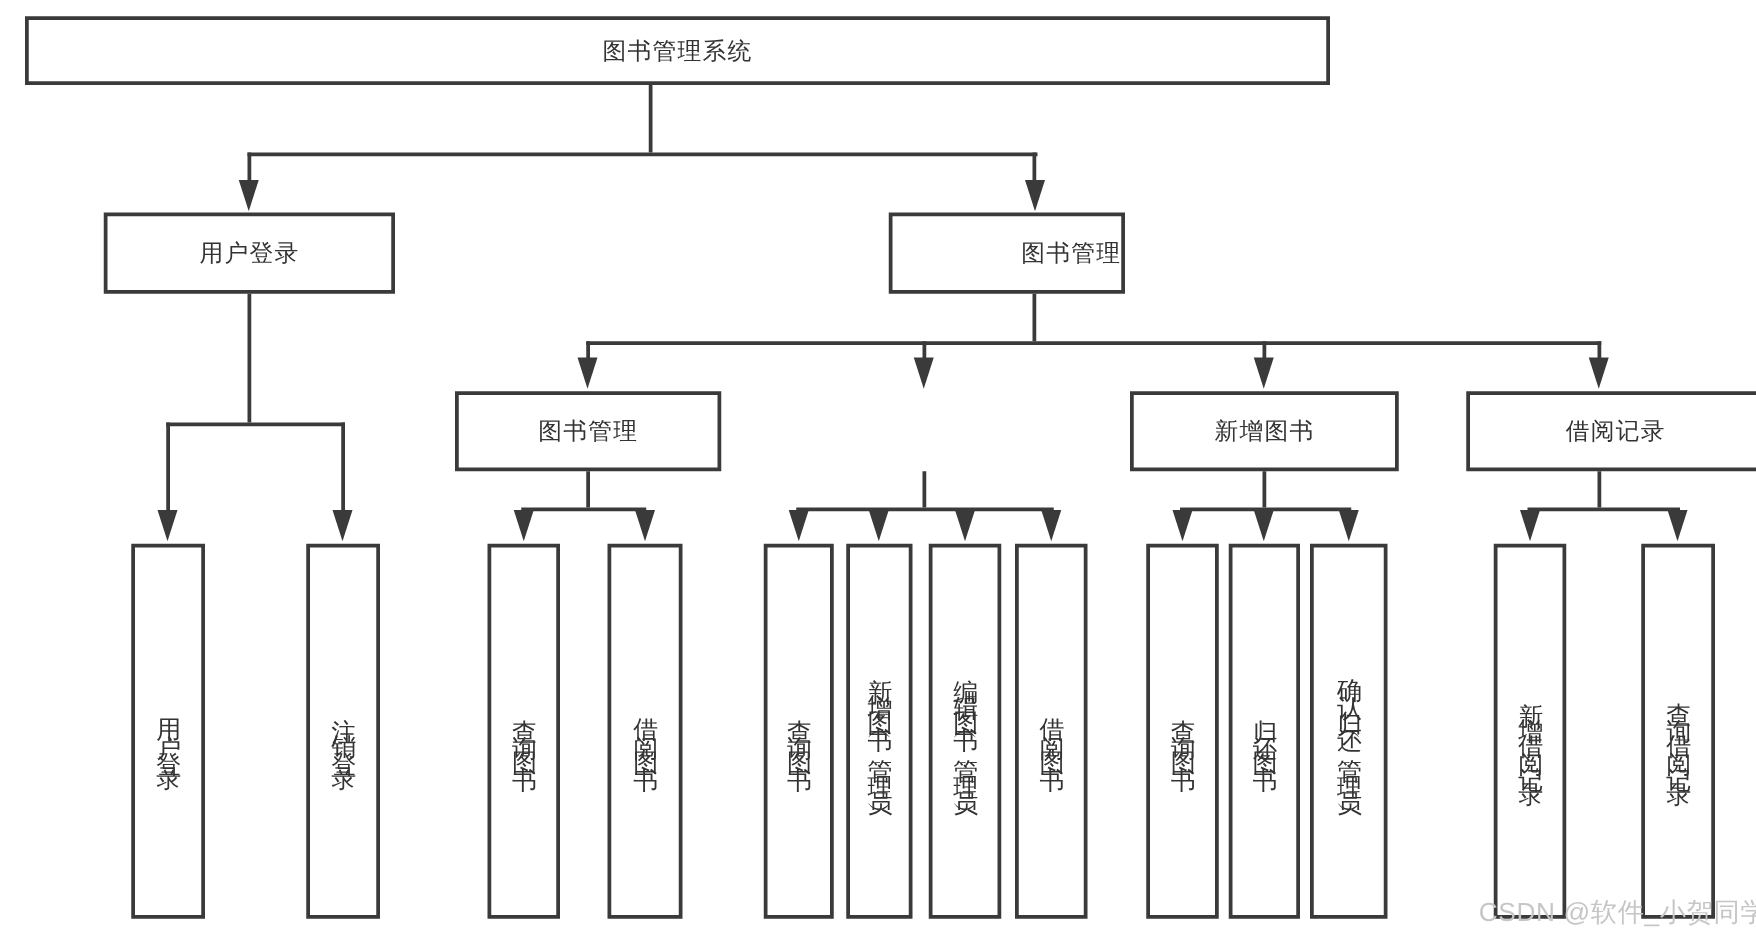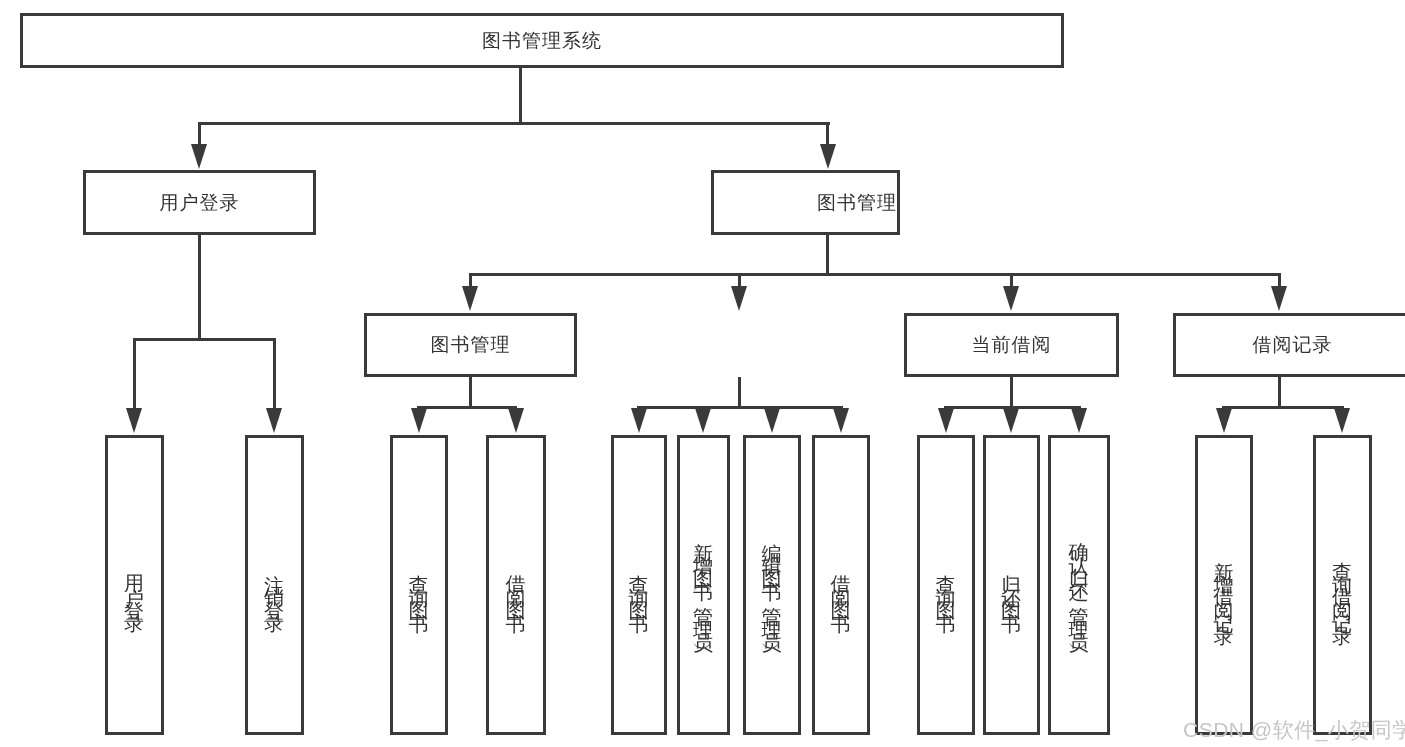--- a/index.html
+++ b/index.html
@@ -61,21 +61,21 @@
     <span>用户登录</span>
   </div>
   <div class="box hbox" style="left:711px;top:170px;width:189px;height:65px;justify-content:flex-end;">
     <span>图书管理</span>
   </div>
 
   <div class="box hbox" style="left:364px;top:313px;width:213px;height:64px;">
     <span>图书管理</span>
   </div>
   <div class="box hbox" style="left:904px;top:313px;width:215px;height:64px;">
-    <span>当前借阅</span>
+    <span>新增图书</span>
   </div>
   <div class="box hbox" style="left:1173px;top:313px;width:239px;height:64px;">
     <span>借阅记录</span>
   </div>
 
   <div class="box vbox" style="left:105px;top:435px;width:59px;height:300px;">
     <span>用户登录</span>
   </div>
   <div class="box vbox" style="left:245px;top:435px;width:59px;height:300px;">
     <span>注销登录</span>

